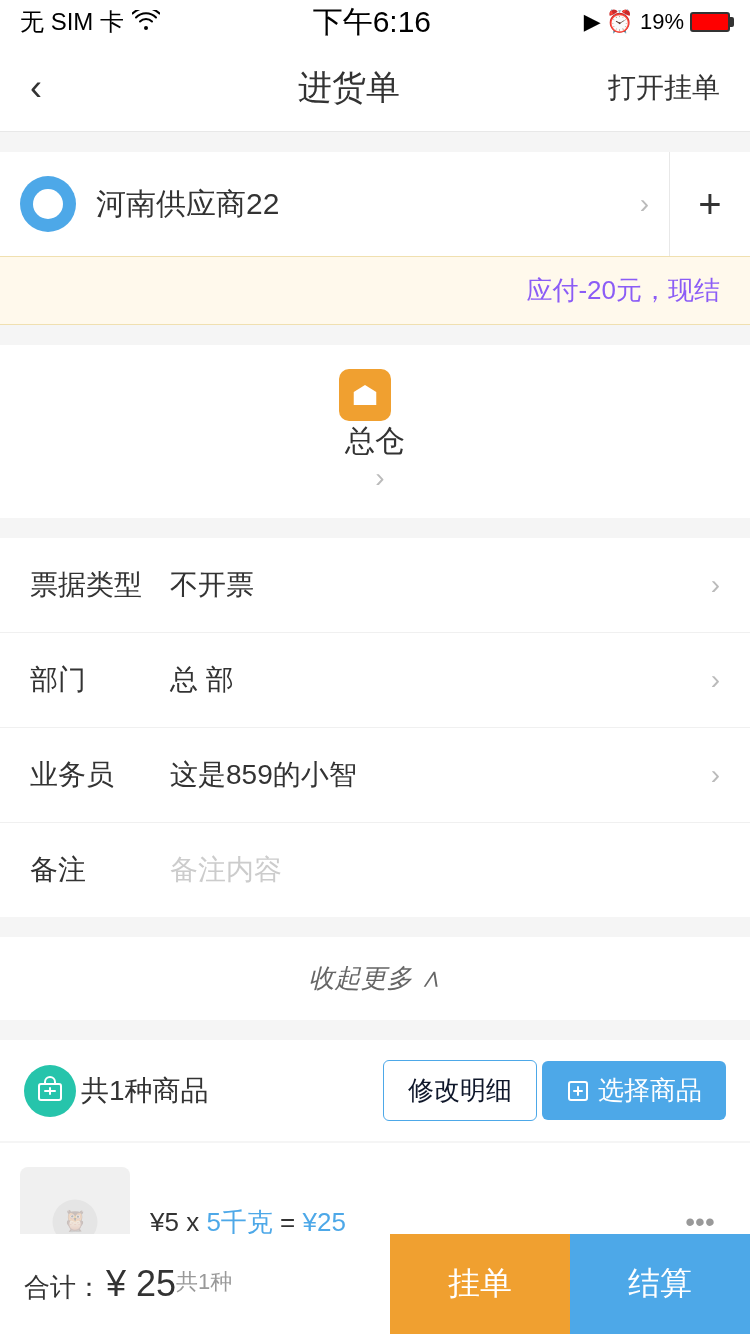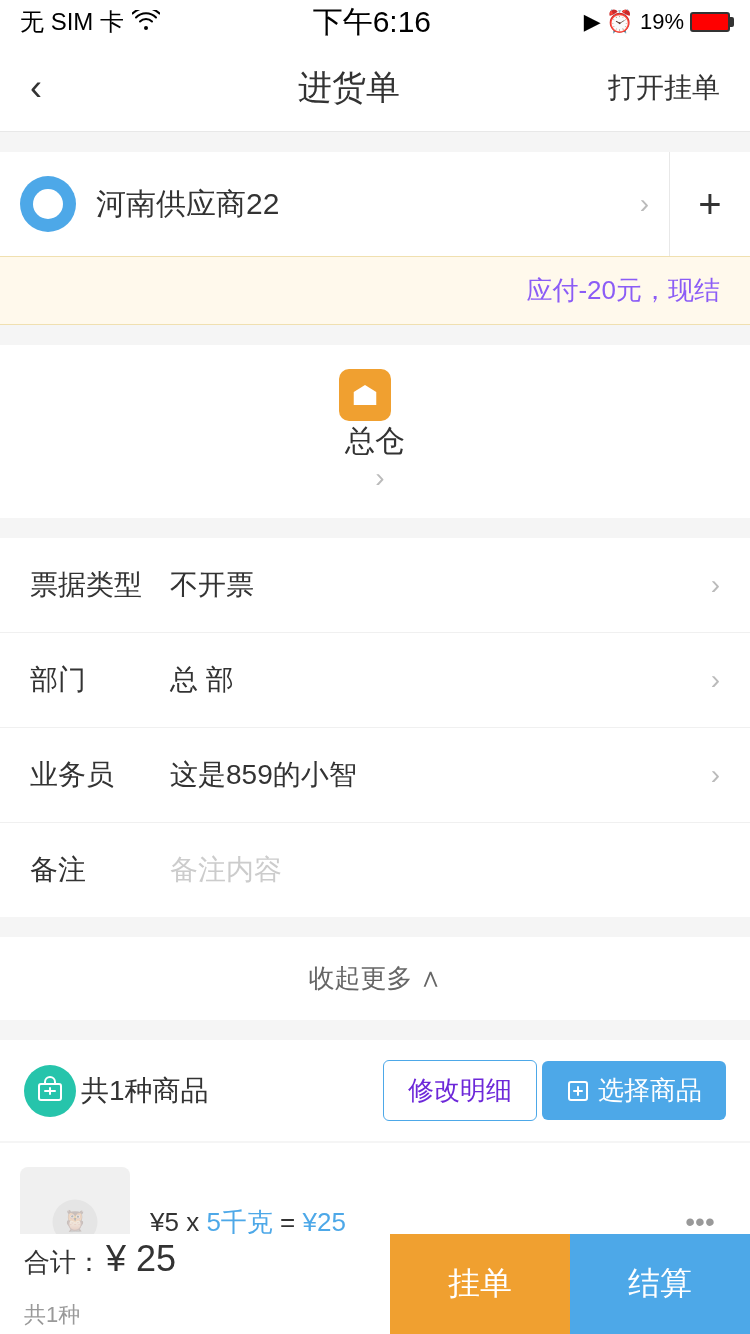--- a/index.html
+++ b/index.html
@@ -204,20 +204,21 @@
       background: #fff;
       margin-top: 20px;
       padding: 24px;
       text-align: center;
       font-size: 26px;
       color: #666;
       display: flex;
       align-items: center;
       justify-content: center;
       gap: 8px;
+      font-style: italic;
     }
 
     
     .products-header {
       background: #fff;
       margin-top: 20px;
       display: flex;
       align-items: center;
       padding: 20px 24px;
       gap: 5px;
@@ -232,21 +233,21 @@
       justify-content: center;
       flex-shrink: 0;
     }
     .products-count {
       flex: 1;
       font-size: 28px;
       color: #333;
     }
     .btn-modify {
       border: 1px solid #4da8e8;
-      color: #6d28d9;
+      color: #0f172a;
       background: #fff;
       border-radius: 6px;
       padding: 12px 24px;
       font-size: 26px;
     }
     .btn-select {
       background: #4da8e8;
       color: #fff;
       border: none;
       border-radius: 6px;
@@ -324,23 +325,22 @@
       font-size: 26px;
       color: #333;
     }
     .total-amount {
       font-size: 36px;
       color: #333;
       font-weight: 500;
     }
     .bottom-total-inner {
       display: flex;
-      flex-direction: column;
-      justify-content: center;
-      gap: 16px;
+      flex-direction: row;
+      justify-content: center;
     }
     .btn-hang {
       width: 180px;
       background: #f0a030;
       color: #fff;
       font-size: 32px;
       display: flex;
       align-items: center;
       justify-content: center;
       border: none;

